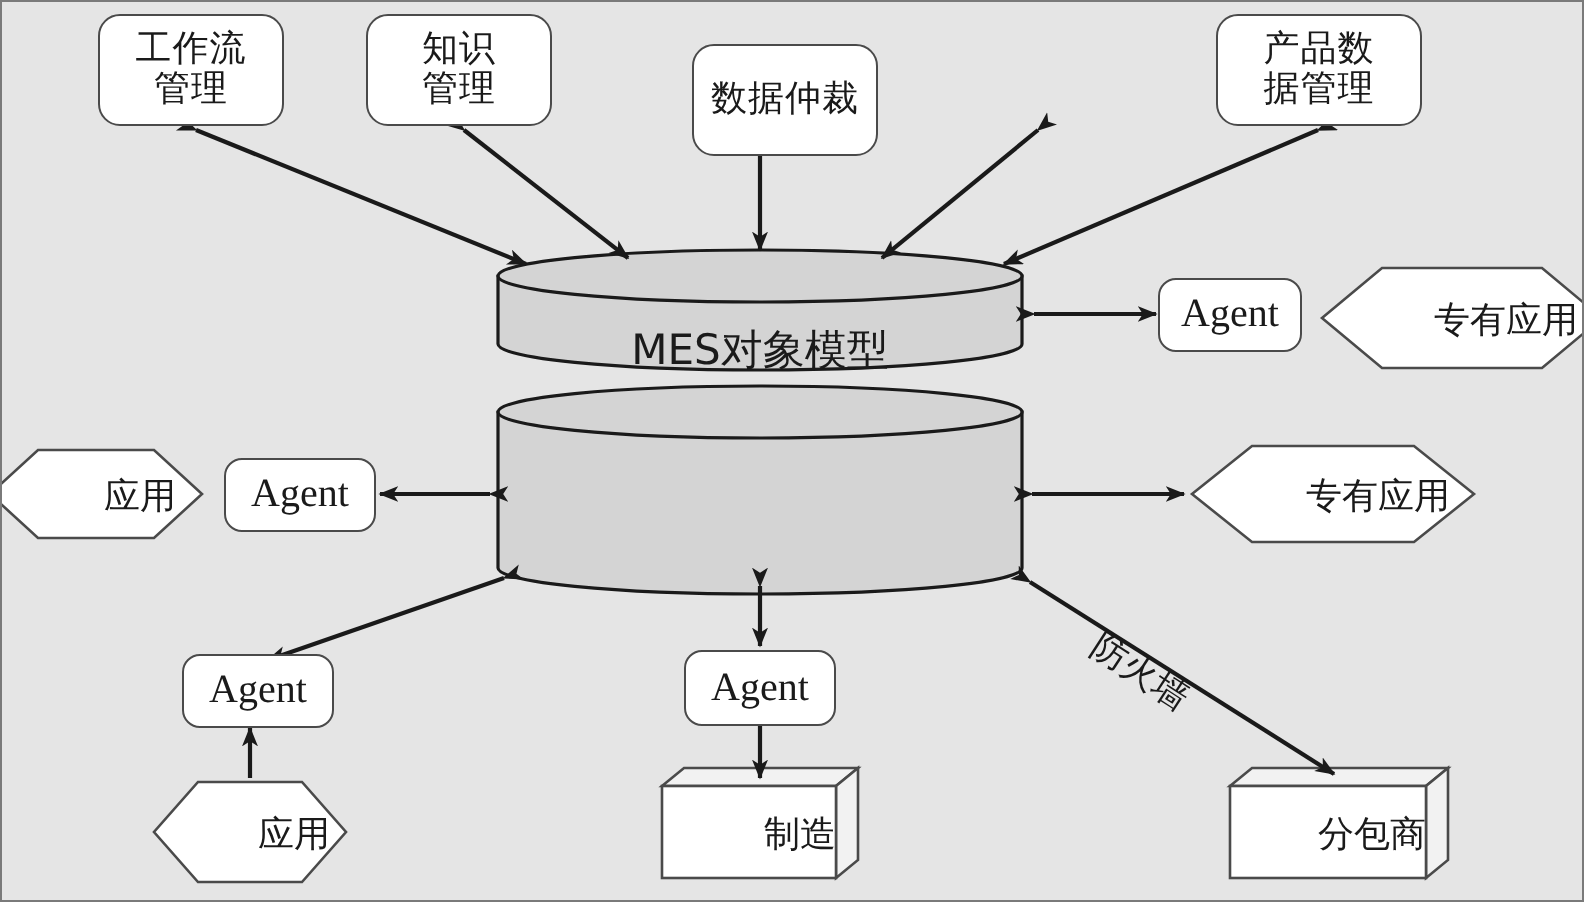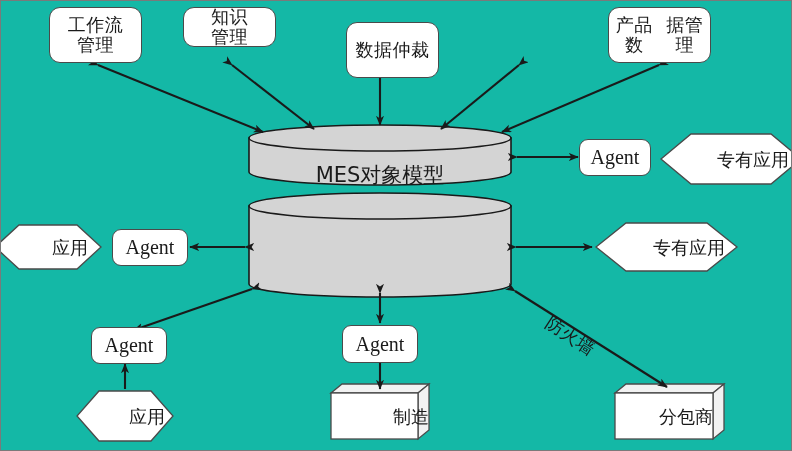--- a/index.html
+++ b/index.html
@@ -1,19 +1,19 @@
 <!DOCTYPE html>
 <html><head>
 <meta charset="utf-8">
 <style>
   html,body{margin:0;padding:0;background:#ffffff;}
   #canvas{
     position:relative;
     width:792px;height:451px;
-    background:#14b8a6;
+    background:#e5e5e5;
     border:1px solid #7a7a7a;
     box-sizing:border-box;
     font-family:"Liberation Serif","DejaVu Serif",serif;
     overflow:hidden;
   }
   svg.layer{position:absolute;left:0;top:0;width:792px;height:451px;}
   .node{position:absolute;box-sizing:border-box;display:flex;align-items:center;
         justify-content:center;text-align:center;color:#1a1a1a;}
   .rbox{
     border:1.3px solid #4a4a4a;border-radius:11px;background:#ffffff;
@@ -103,32 +103,32 @@
     <line x1="124" y1="388" x2="124" y2="363" stroke="#1a1a1a" stroke-width="2.1" marker-end="url(#ah)"></line>
 
     <line x1="514" y1="290" x2="666" y2="386" stroke="#1a1a1a" stroke-width="2.1" marker-start="url(#ah2)" marker-end="url(#ah)"></line>
   </svg>
 
   <div class="node rbox" style="left:48px;top:6px;width:93px;height:56px;flex-direction:column;">
     <span class="cn">工作流</span>
     <span class="cn">管理</span>
   </div>
 
-  <div class="node rbox" style="left:182px;top:6px;width:93px;height:40px;flex-direction:column;">
+  <div class="node rbox" style="left:182px;top:6px;width:93px;height:56px;flex-direction:column;">
     <span class="cn">知识</span>
     <span class="cn">管理</span>
   </div>
 
   <div class="node rbox" style="left:333px;top:21px;width:93px;height:56px;margin-left:12px;">
     <span class="cn">数据</span>
     <span class="cn">仲裁</span>
   </div>
 
 
-  <div class="node rbox" style="left:607px;top:6px;width:103px;height:56px;flex-direction:row;">
+  <div class="node rbox" style="left:607px;top:6px;width:103px;height:56px;flex-direction:column;">
     <span class="cn">产品数</span>
     <span class="cn">据管理</span>
   </div>
 
   <div class="cyl-label" style="left:248px;top:144px;width:262px;font-size:21px;">
     <span>MES对象模型</span>
   </div>
 
 
   <div class="node agent" style="left:578px;top:138px;width:72px;height:37px;">
@@ -156,21 +156,21 @@
   </div>
 
   <div class="hexlabel" style="left:7px;top:235px;width:80px;">
     <span>应用</span>
   </div>
 
   <div class="hexlabel" style="left:84px;top:404px;width:80px;">
     <span>应用</span>
   </div>
 
-  <div class="boxlabel" style="left:330px;top:404px;width:87px;padding-left:11px;">
+  <div class="boxlabel" style="left:330px;top:404px;width:87px;">
     <span>制造</span>
   </div>
 
   <div class="boxlabel" style="left:614px;top:404px;width:98px;">
     <span>分包商</span>
   </div>
 
   <div class="fwlabel" style="left:553px;top:310px;">
     <span>防火墙</span>
   </div>

